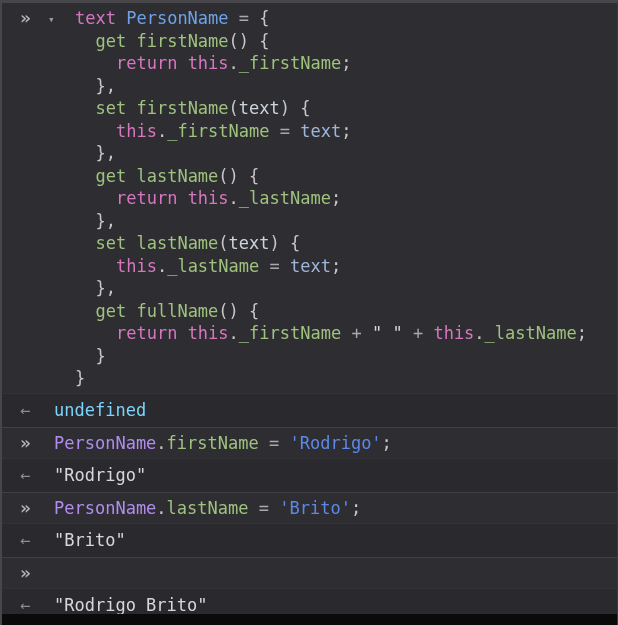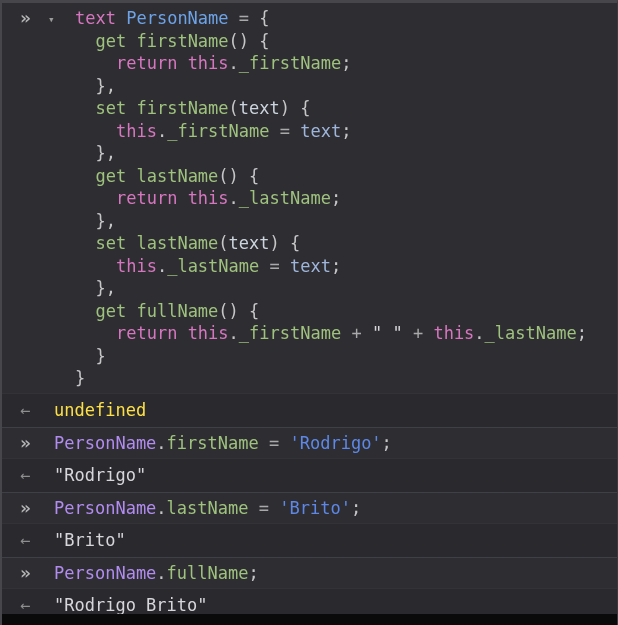--- a/index.html
+++ b/index.html
@@ -117,21 +117,21 @@
           <div class="code-line"><span style="color: rgb(198, 198, 200);">  },</span></div>
           <div class="code-line"><span style="color: rgb(198, 198, 200);">  </span><span style="color: rgb(159, 194, 126);">get</span><span style="color: rgb(198, 198, 200);"> </span><span style="color: rgb(159, 194, 126);">fullName</span><span style="color: rgb(198, 198, 200);">() {</span></div>
           <div class="code-line"><span style="color: rgb(198, 198, 200);">    </span><span style="color: rgb(215, 118, 192);">return</span><span style="color: rgb(198, 198, 200);"> </span><span style="color: rgb(215, 118, 192);">this</span><span style="color: rgb(198, 198, 200);">.</span><span style="color: rgb(159, 194, 126);">_firstName</span><span style="color: rgb(198, 198, 200);"> </span><span style="color: rgb(169, 169, 171);">+</span><span style="color: rgb(198, 198, 200);"> </span><span style="color: rgb(215, 215, 219);">" "</span><span style="color: rgb(198, 198, 200);"> </span><span style="color: rgb(169, 169, 171);">+</span><span style="color: rgb(198, 198, 200);"> </span><span style="color: rgb(215, 118, 192);">this</span><span style="color: rgb(198, 198, 200);">.</span><span style="color: rgb(159, 194, 126);">_lastName</span><span style="color: rgb(198, 198, 200);">;</span></div>
           <div class="code-line"><span style="color: rgb(198, 198, 200);">  }</span></div>
           <div class="code-line"><span style="color: rgb(198, 198, 200);">}</span></div>
         </div>
       </div>
       <div class="row result single">
         <span class="gutter-icon">←</span>
         <div class="code">
-          <div class="code-line"><span style="color: #fde047;">undefined</span></div>
+          <div class="code-line"><span style="color: #7dd3fc;">undefined</span></div>
         </div>
       </div>
       <div class="row input single">
         <span class="gutter-icon">»</span>
         <div class="code">
           <div class="code-line"><span style="color: rgb(178, 140, 240);">PersonName</span><span style="color: rgb(198, 198, 200);">.</span><span style="color: rgb(159, 194, 126);">firstName</span><span style="color: rgb(198, 198, 200);"> </span><span style="color: rgb(169, 169, 171);">=</span><span style="color: rgb(198, 198, 200);"> </span><span style="color: rgb(93, 136, 232);">'Rodrigo'</span><span style="color: rgb(198, 198, 200);">;</span></div>
         </div>
       </div>
       <div class="row result single">
         <span class="gutter-icon">←</span>
@@ -146,23 +146,20 @@
         </div>
       </div>
       <div class="row result single">
         <span class="gutter-icon">←</span>
         <div class="code">
           <div class="code-line"><span style="color: rgb(215, 215, 219);">"Brito"</span></div>
         </div>
       </div>
       <div class="row input single">
         <span class="gutter-icon">»</span>
-        <div class="code">
-          <div class="code-line"><span style="color: rgb(178, 140, 240);">PersonName</span><span style="color: rgb(198, 198, 200);">.</span><span style="color: rgb(159, 194, 126);">fullName</span><span style="color: rgb(198, 198, 200);">;</span></div>
-        </div>
       </div>
       <div class="row result single">
         <span class="gutter-icon">←</span>
         <div class="code">
           <div class="code-line"><span style="color: rgb(215, 215, 219);">"Rodrigo Brito"</span></div>
         </div>
       </div>
     </div>
   <div class="bottom-strip"></div>
 </div>

